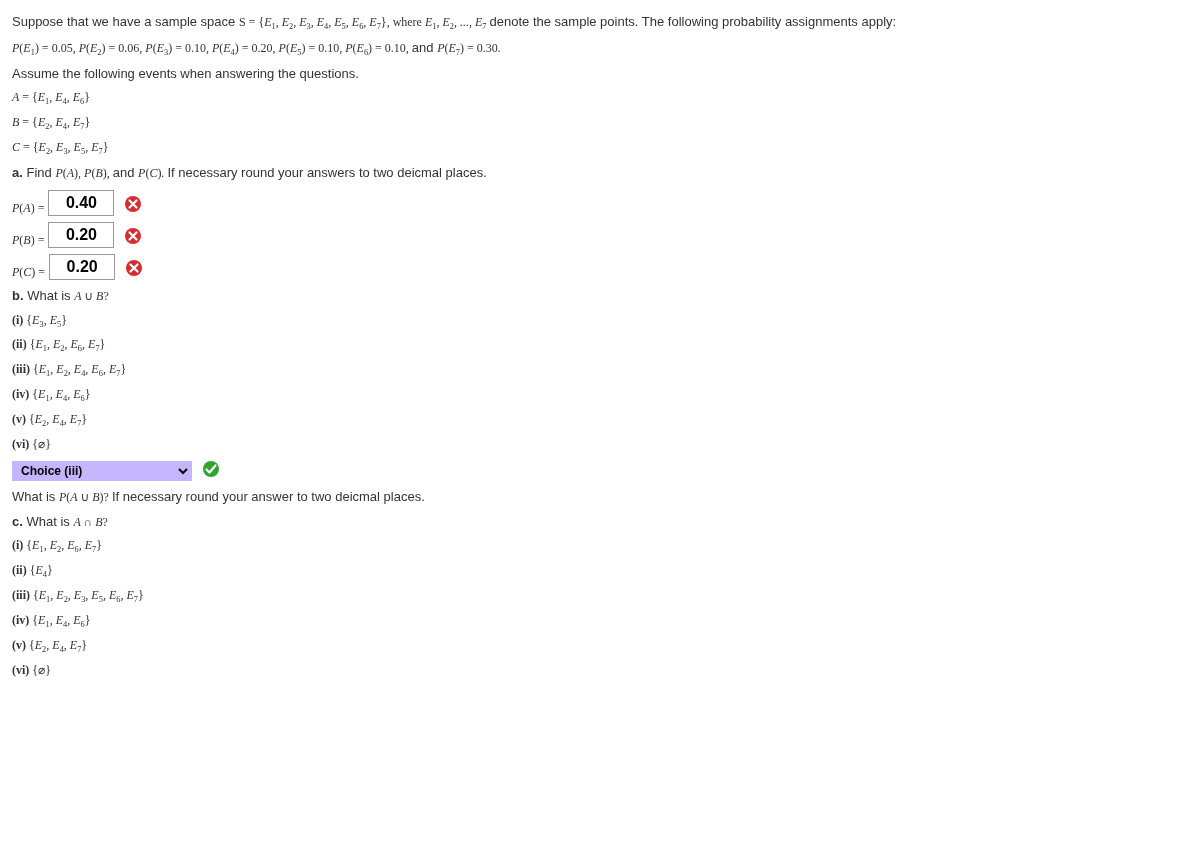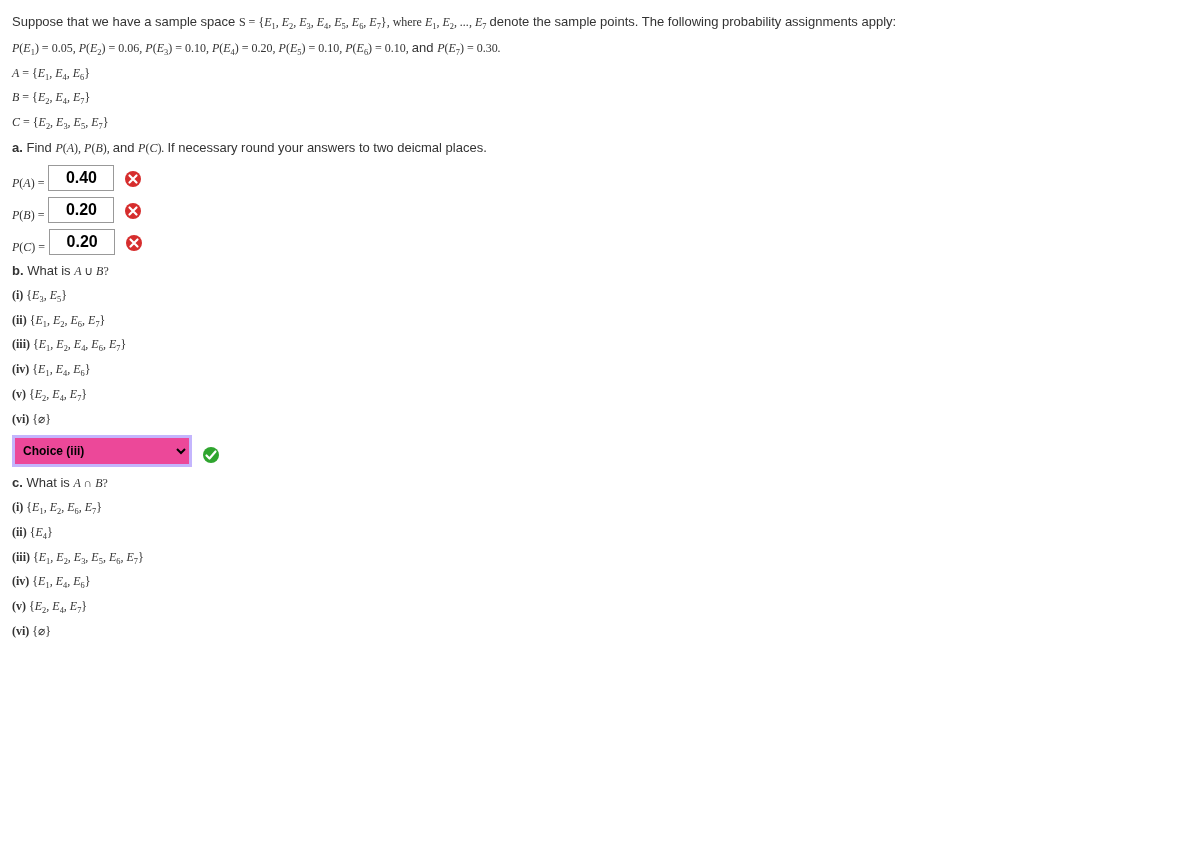--- a/index.html
+++ b/index.html
@@ -21,28 +21,28 @@
     height: 22px;
     border: 1px solid #999;
     text-align: center;
     font-weight: bold;
     font-size: 16px;
     font-family: Verdana, sans-serif;
     padding: 1px 2px;
     vertical-align: middle;
   }
   select.ans {
-    height: 32px;
-    border: 3px solid #c4b5fd;
+    height: 20px;
+    border: 1px solid #c4b5fd;
     font-weight: bold;
     font-size: 12px;
     font-family: Verdana, sans-serif;
     padding: 1px 4px;
     vertical-align: middle;
-    background: #ec4899;
+    background: #c4b5fd;
   }
   .icon {
     display: inline-block;
     vertical-align: middle;
     margin-left: 6px;
   }
   .row-answer { margin: 6px 0; display: flex; align-items: flex-end; gap: 4px; }
   .row-answer .math { display: inline-block; }
 </style>
 </head>
@@ -64,20 +64,21 @@
       P<span class="n">(</span>E<span class="sub">2</span><span class="n">) = 0.06</span>, 
       P<span class="n">(</span>E<span class="sub">3</span><span class="n">) = 0.10</span>, 
       P<span class="n">(</span>E<span class="sub">4</span><span class="n">) = 0.20</span>, 
       P<span class="n">(</span>E<span class="sub">5</span><span class="n">) = 0.10</span>, 
       P<span class="n">(</span>E<span class="sub">6</span><span class="n">) = 0.10</span>, 
     </span>
     <span>and </span>
     <span class="math">P<span class="n">(</span>E<span class="sub">7</span><span class="n">) = 0.30</span>.</span>
   </div>
 
+  <div class="line">Assume the following events when answering the questions.</div>
 
   <div class="line math">A <span class="n">= {</span>E<span class="sub">1</span>, E<span class="sub">4</span>, E<span class="sub">6</span><span class="n">}</span></div>
   <div class="line math">B <span class="n">= {</span>E<span class="sub">2</span>, E<span class="sub">4</span>, E<span class="sub">7</span><span class="n">}</span></div>
   <div class="line math">C <span class="n">= {</span>E<span class="sub">2</span>, E<span class="sub">3</span>, E<span class="sub">5</span>, E<span class="sub">7</span><span class="n">}</span></div>
 
   <div class="line">
     <span class="bold">a.</span>
     <span> Find </span>
     <span class="math">P<span class="n">(</span>A<span class="n">)</span>, P<span class="n">(</span>B<span class="n">)</span>, </span>
     <span>and </span>
@@ -136,20 +137,25 @@
       <option>Choice (iii)</option>
     </select>
     <span class="icon">
       <svg width="18" height="18" viewBox="0 0 18 18">
           <circle cx="9" cy="9" r="8" fill="#2fa52f"></circle>
           <path d="M4.5 9.5 L7.5 12.5 L13.5 5.5" stroke="#fff" stroke-width="2.2" fill="none" stroke-linecap="round" stroke-linejoin="round"></path>
         </svg>
     </span>
   </div>
 
+  <div class="line">
+    <span>What is </span>
+    <span class="math">P<span class="n">(</span>A <span class="n">∪</span> B<span class="n">)?</span> </span>
+    <span>If necessary round your answer to two deicmal places.</span>
+  </div>
 
 
   <div class="line">
     <span class="bold">c.</span>
     <span> What is </span>
     <span class="math">A <span class="n">∩</span> B<span class="n">?</span></span>
   </div>
 
   <div class="line math"><span class="bold n">(i) </span><span class="n">{</span>E<span class="sub">1</span>, E<span class="sub">2</span>, E<span class="sub">6</span>, E<span class="sub">7</span><span class="n">}</span></div>
   <div class="line math"><span class="bold n">(ii) </span><span class="n">{</span>E<span class="sub">4</span><span class="n">}</span></div>

